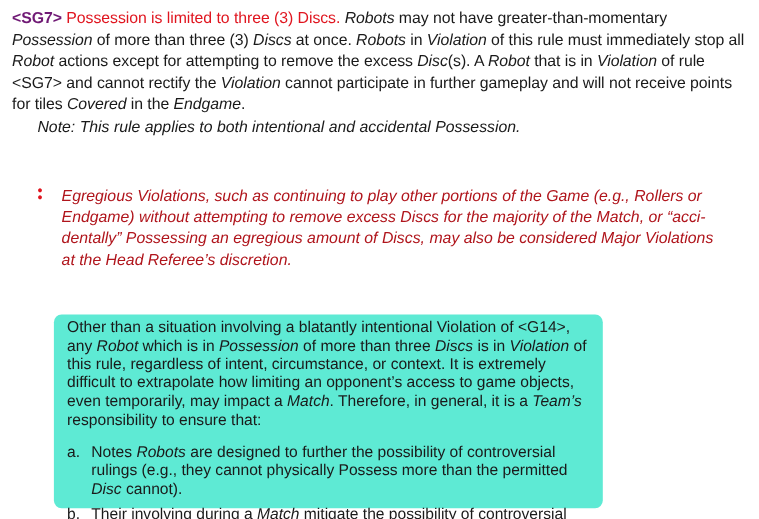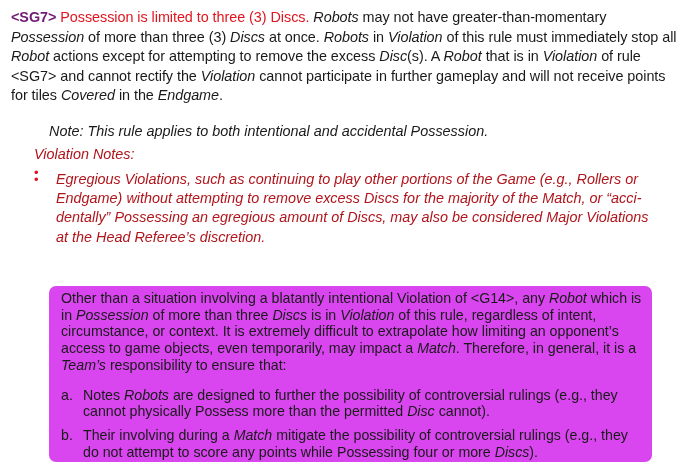--- a/index.html
+++ b/index.html
@@ -84,23 +84,23 @@
     top: 0;
     color: #e0151f;
     font-style: normal;
     font-size: 13px;
   }
 
   .callout {
     position: absolute;
     left: 49px;
     top: 286px;
-    width: 603px;
+    width: 499px;
     height: 176px;
-    background: #d946ef;
+    background: #5eead4;
     border-radius: 7px;
     box-sizing: border-box;
     padding: 4px 10px 0 12px;
   }
   .callout-text {
     font-size: 14.2px;
     line-height: 16.7px;
     color: #1a1a1a;
     margin: 0;
   }
@@ -126,23 +126,22 @@
 </head>
 <body>
 
 <div class="page">
 
   <p class="rule-para" style="margin:0;">
     <span class="rule-id">&lt;SG7&gt;</span>
     <span class="rule-title">Possession is limited to three (3) Discs.</span><span><span> </span><i>Robots</i><span> may not have greater-than-momentary </span><i>Possession</i><span> of more than three (3) </span><i>Discs</i><span> at once. </span><i>Robots</i><span> in </span><i>Violation</i><span> of this rule must immediately stop all </span><i>Robot</i><span> actions except for attempting to remove the excess </span><i>Disc</i><span>(s). A </span><i>Robot</i><span> that is in </span><i>Violation</i><span> of rule &lt;SG7&gt; and cannot rectify the </span><i>Violation</i><span> cannot participate in further gameplay and will not receive points for tiles </span><i>Covered</i><span> in the </span><i>Endgame</i><span>.</span></span>
   </p>
 
-  <p class="note" style="margin:15px;">Note: This rule applies to both intentional and accidental Possession.</p>
+  <p class="note" style="margin:0;">Note: This rule applies to both intentional and accidental Possession.</p>
 
-  <div class="viol-header">Violation Notes:</div>
 
   <ul class="viol-list">
     <li class="viol-item">
       <span class="bullet">•</span>
     </li>
     <li class="viol-item">
       <span class="bullet">•</span>
       <span>Egregious Violations, such as continuing to play other portions of the Game (e.g., Rollers or Endgame) without attempting to remove excess Discs for the majority of the Match, or “acci-dentally” Possessing an egregious amount of Discs, may also be considered Major Violations at the Head Referee’s discretion.</span>
     </li>
   </ul>

